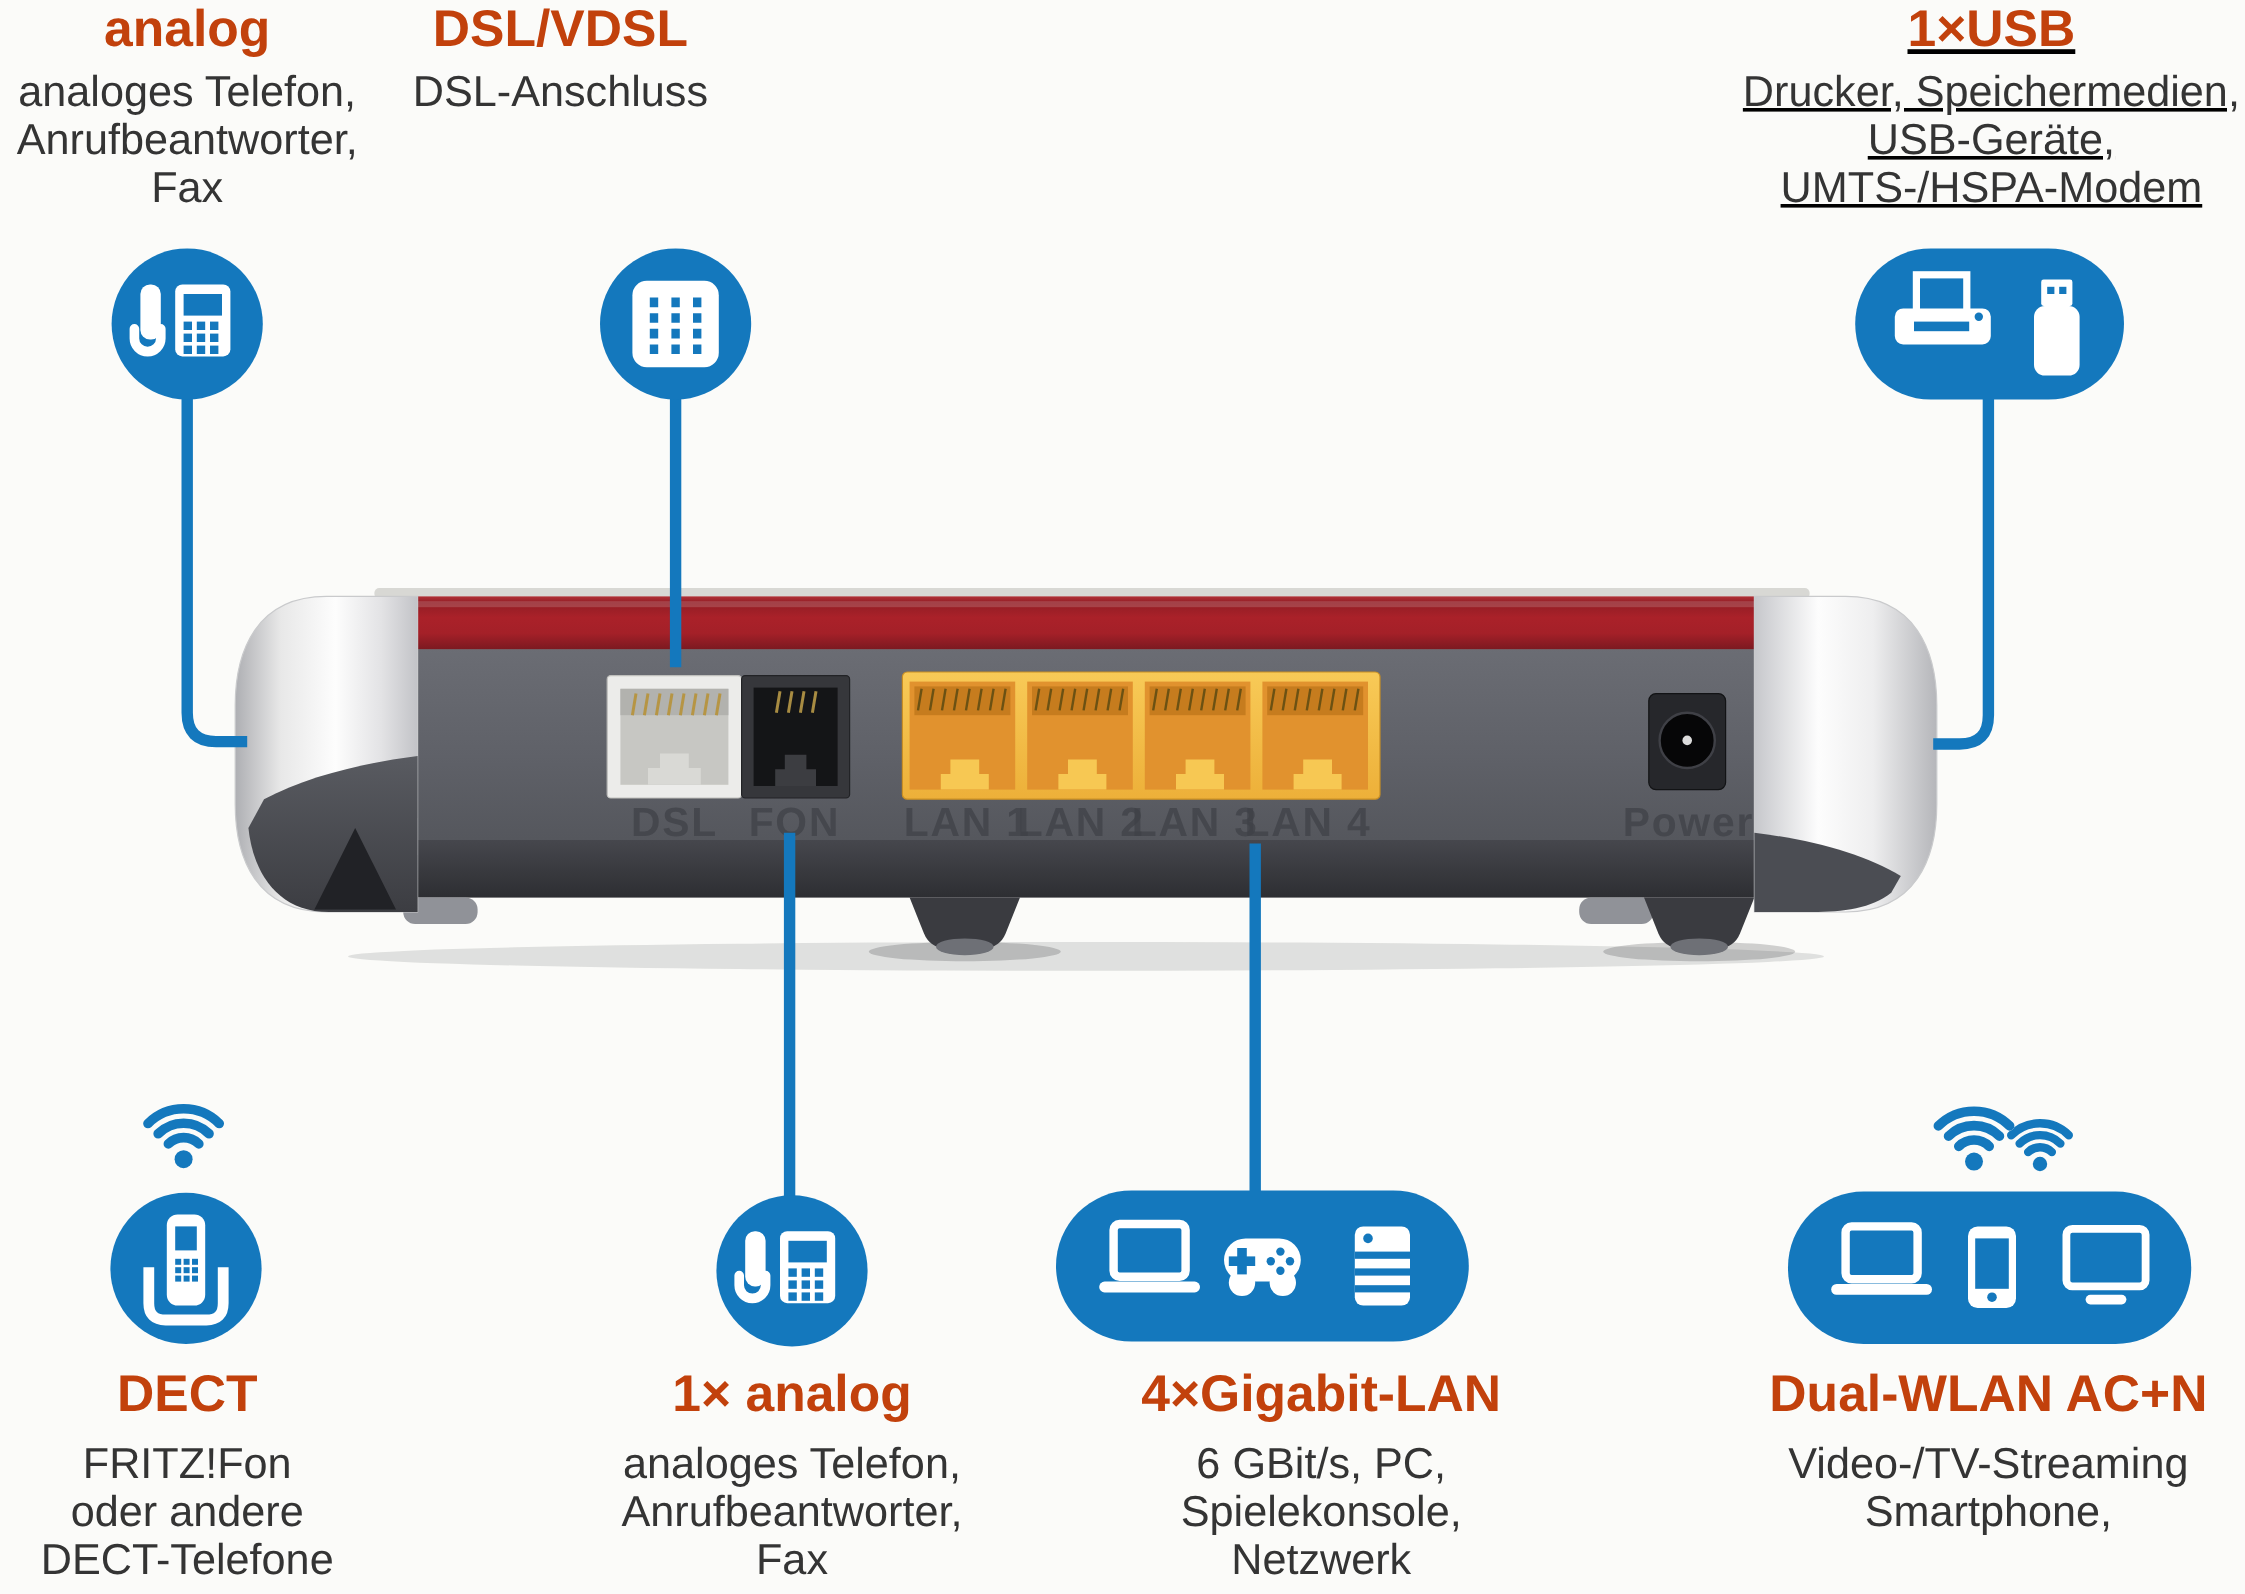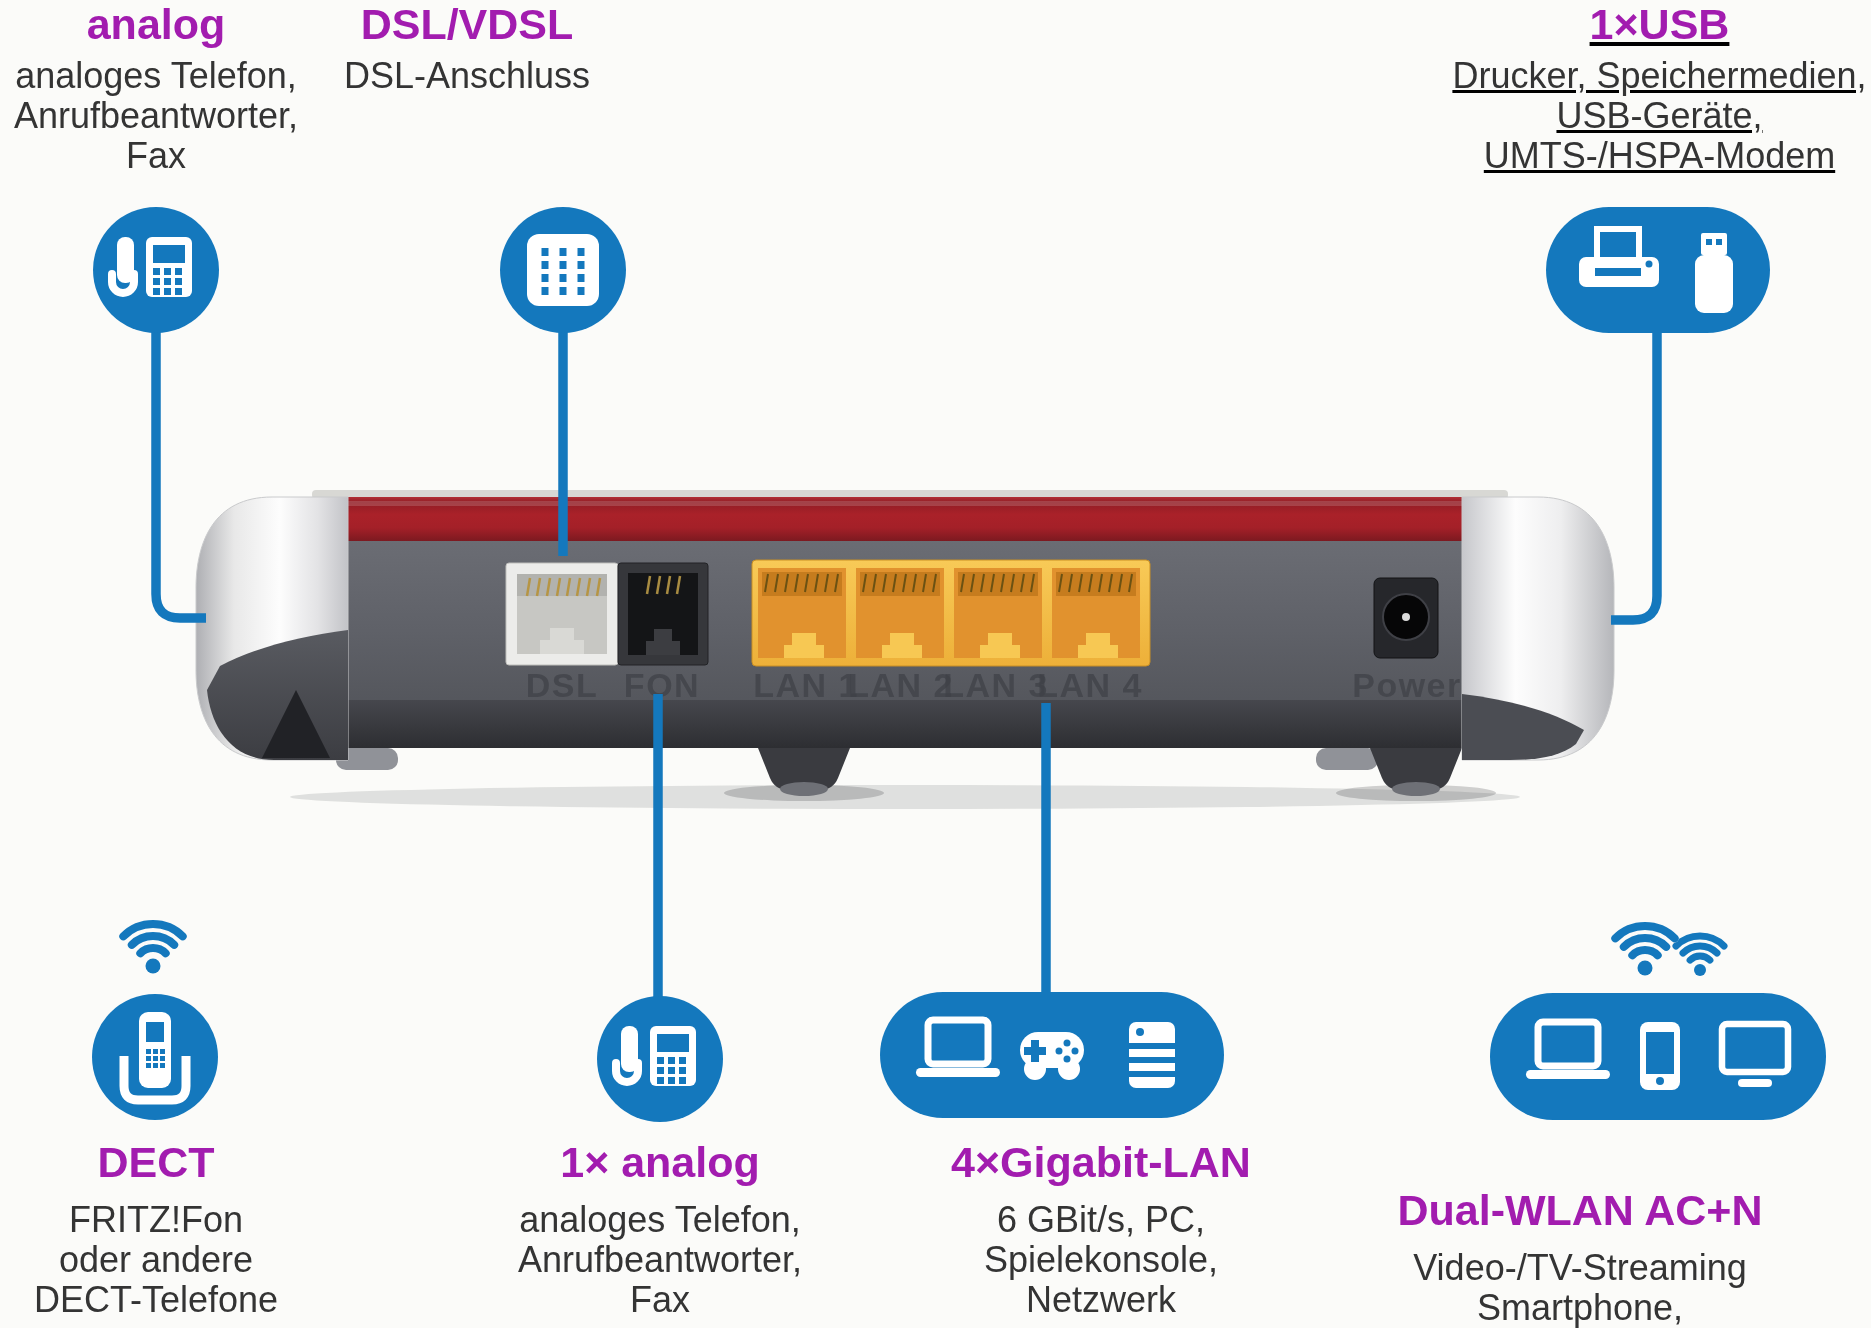--- a/index.html
+++ b/index.html
@@ -1,20 +1,20 @@
 <!DOCTYPE html>
 <html><head>
 <meta charset="utf-8">
 <style>
   html,body{margin:0;padding:0;background:#fbfbf9;}
   #canvas{position:relative;width:1871px;height:1328px;background:#fbfbf9;overflow:hidden;
           font-family:"Liberation Sans","DejaVu Sans",sans-serif;}
   #router-svg{position:absolute;left:0;top:0;}
   .sec{position:absolute;text-align:center;}
-  .sec .h{font-size:43px;font-weight:700;color:#a21caf;line-height:48px;margin-bottom:8px;letter-spacing:0px;}
+  .sec .h{font-size:43px;font-weight:700;color:#c2410c;line-height:48px;margin-bottom:8px;letter-spacing:0px;}
   .sec.bottom .h{margin-bottom:14px;}
   .sec .l{font-size:36px;font-weight:400;color:#343434;line-height:40px;}
   .port-label{font-size:34px;font-weight:700;letter-spacing:1.5px;fill:#3f4147;opacity:.72;}
 </style>
 </head>
 <body>
 
 <div id="canvas">
 
   <svg id="router-svg" width="1871" height="1328" viewBox="0 0 1871 1328">
@@ -380,19 +380,19 @@
     <div class="l">Fax</div>
   </div>
 
   <div class="sec bottom" style="left:902px;top:1138px;width:302px;margin-left:48px;">
     <div class="h">4×Gigabit-LAN</div>
     <div class="l">6 GBit/s, PC,</div>
     <div class="l">Spielekonsole,</div>
     <div class="l">Netzwerk</div>
   </div>
 
-  <div class="sec bottom" style="left:1380px;top:1138px;width:400px;margin-top:48px;">
+  <div class="sec bottom" style="left:1457px;top:1138px;width:400px;">
     <div class="h">Dual-WLAN AC+N</div>
     <div class="l">Video-/TV-Streaming</div>
     <div class="l">Smartphone,</div>
   </div>
 
 </div>
 
 </body></html>

